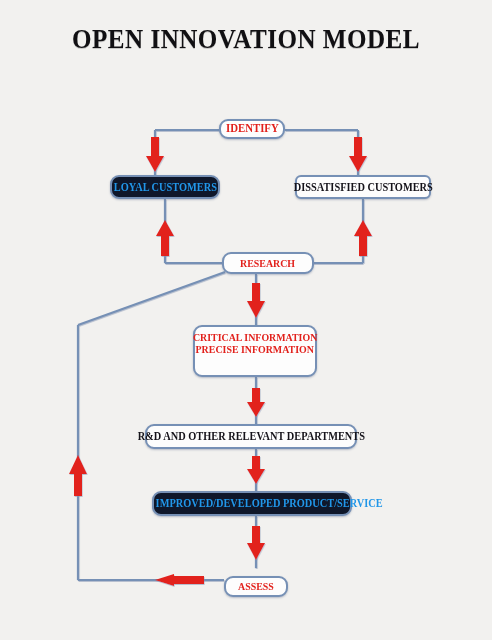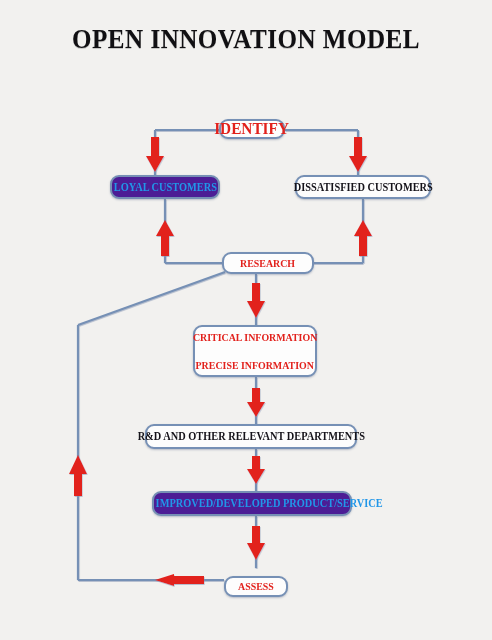--- a/index.html
+++ b/index.html
@@ -46,28 +46,28 @@
   .node .txt{
     display:block;
     white-space:nowrap;
     transform:scaleX(0.9);
     transform-origin:center center;
     line-height:1.12;
   }
   .red-txt{ color:#e2211c; }
   .blue-txt{ color:#2196e8; }
   .dark-txt{ color:#15131a; }
-  .cyanfill{ background:#4c1d95; }
+  .cyanfill{ background:#0f172a; }
   .whitefill{ background:#fdfdfd; }
 
-  #node-identify{ left:219px; top:119px; width:66px; height:20px; font-size:17px;}
+  #node-identify{ left:219px; top:119px; width:66px; height:20px; font-size:12px;}
   #node-loyal{ left:110px; top:175px; width:110px; height:24px; font-size:11.5px;}
-  #node-dissatisfied{ left:295px; top:175px; width:136px; height:24px; font-size:11.5px;}
+  #node-dissatisfied{ left:295px; top:175px; width:136px; height:24px; font-size:11.5px;border-radius:6px;}
   #node-research{ left:222px; top:252px; width:92px; height:22px; font-size:11px;}
-  #node-info{ left:193px; top:325px; width:124px; height:52px; font-size:11px; justify-content:space-between; padding:4px 0;font-family:Liberation Serif, serif;}
+  #node-info{ left:193px; top:325px; width:124px; height:52px; font-size:11px; justify-content:flex-start; padding:4px 0;font-family:Liberation Serif, serif;}
   #node-rd{ left:145px; top:424px; width:212px; height:25px; font-size:11.5px;}
   #node-improved{ left:152px; top:491px; width:200px; height:25px; font-size:11.5px;padding-left:34px;}
   #node-assess{ left:224px; top:576px; width:64px; height:21px; font-size:11px;}
 </style>
 </head>
 <body>
 
 <div class="title">OPEN INNOVATION MODEL</div>
 
 <svg id="diagram" viewBox="0 0 492 640" width="492" height="640" xmlns="http://www.w3.org/2000/svg">

